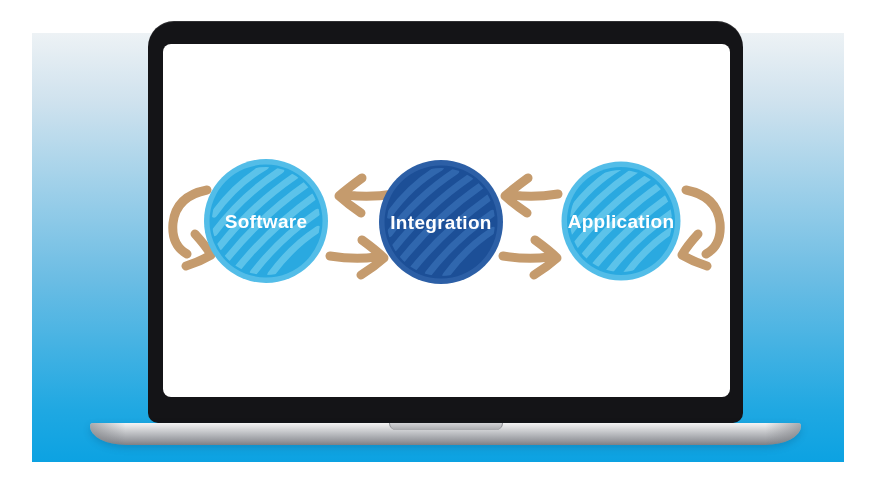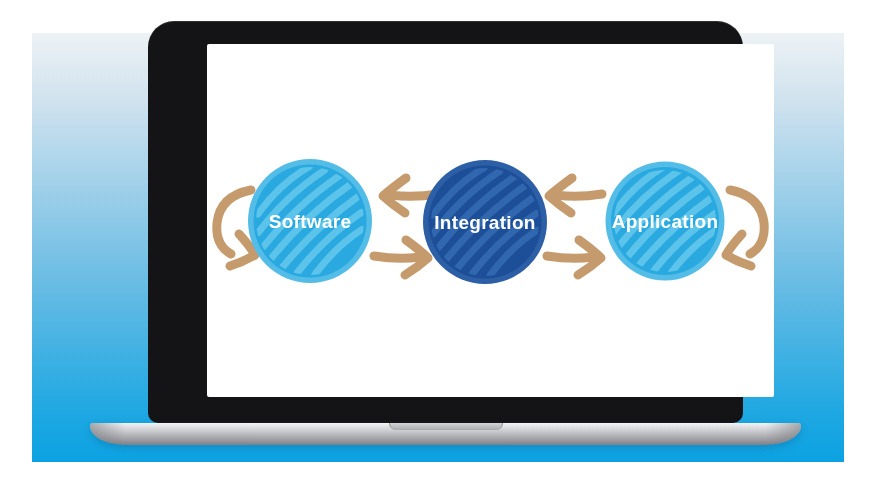--- a/index.html
+++ b/index.html
@@ -40,23 +40,22 @@
     border-radius: 26px 26px 10px 10px;
     box-shadow: inset 0 1px 0 rgba(255,255,255,0.12);
   }
   .screen {
     position: absolute;
     left: 15px;
     top: 23px;
     width: 567px;
     height: 353px;
     background: #ffffff;
-    border-radius: 2px;
+    border-radius: 8px;
     overflow: hidden;
-    margin-left: 44px;
   }
   .screen svg { display: block; width: 567px; height: 353px; }
   .base {
     position: absolute;
     left: 90px;
     top: 423px;
     width: 711px;
     height: 22px;
     background: linear-gradient(180deg,
       #F4F4F5 0%,

